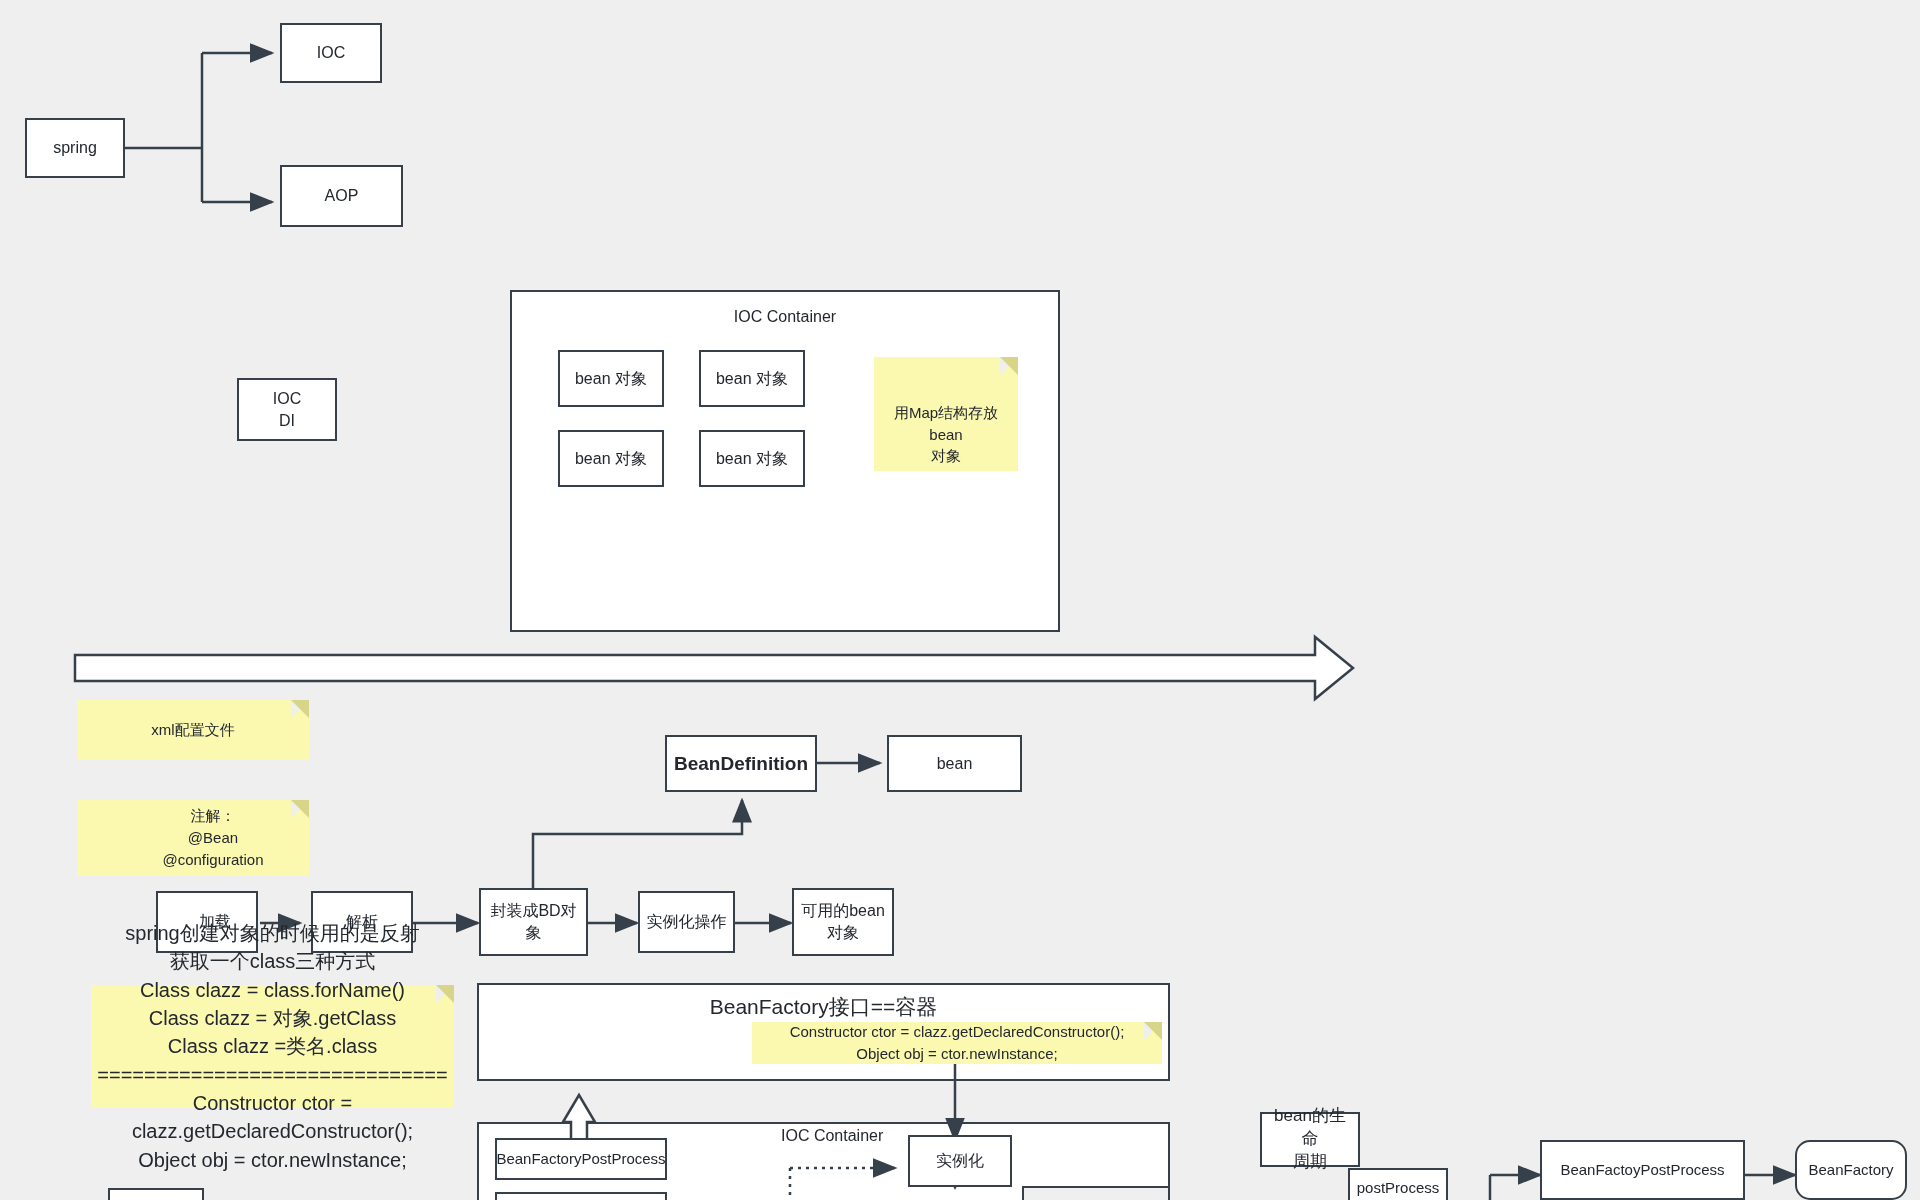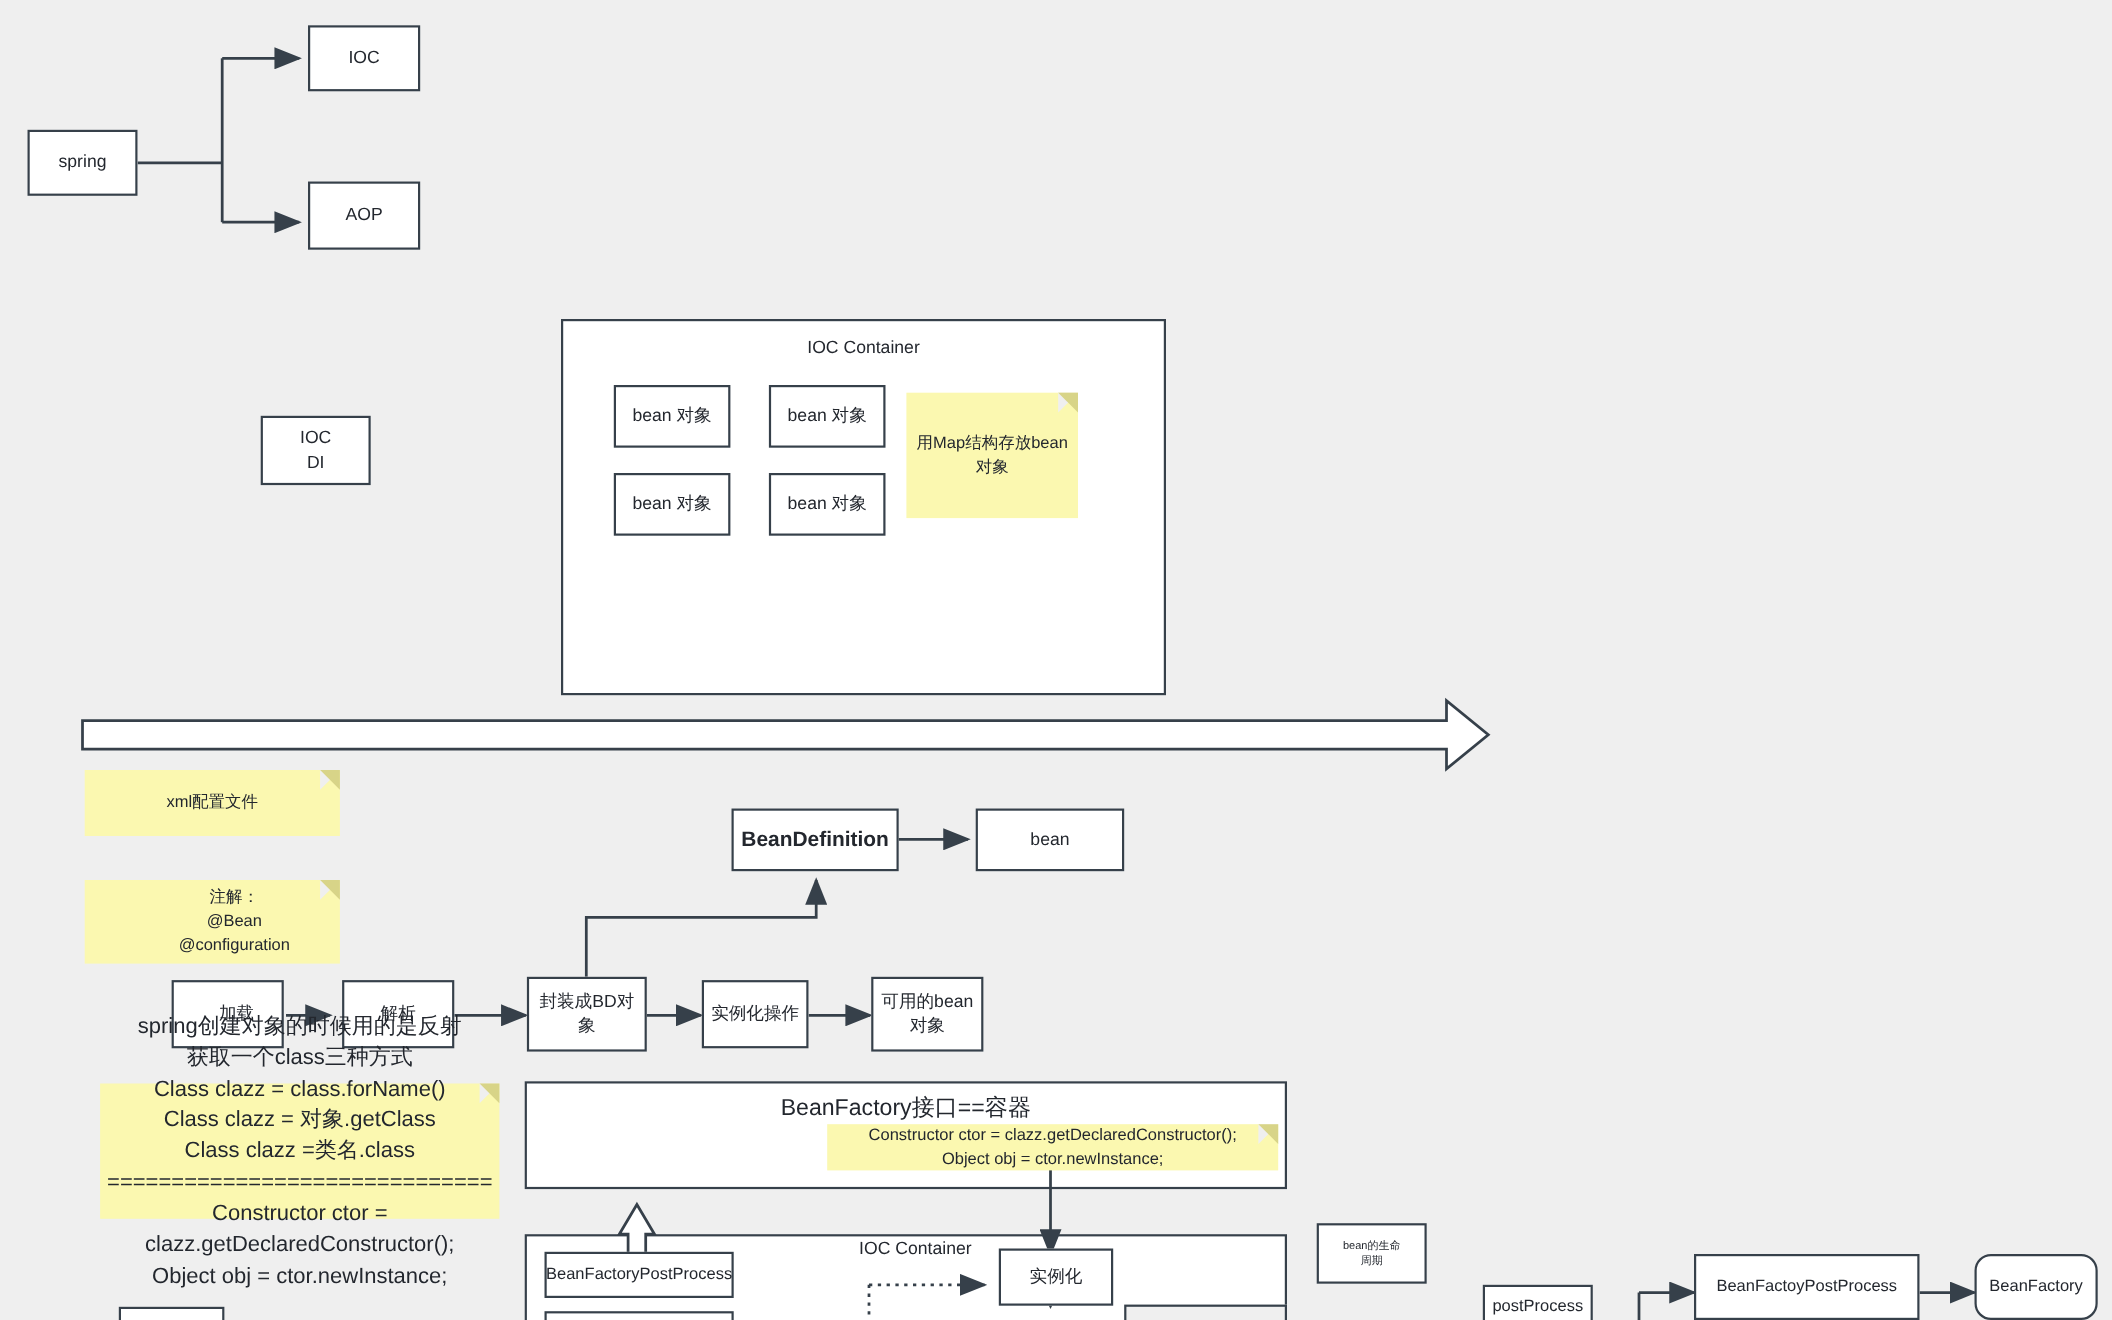--- a/index.html
+++ b/index.html
@@ -120,21 +120,21 @@
     <path d="M790,1168 L895,1168" stroke="#36404a" stroke-width="2.5" fill="none" stroke-dasharray="3,5" marker-end="url(#arrowdot)"></path>
     <path d="M790,1168 L790,1200" stroke="#36404a" stroke-width="2.5" fill="none" stroke-dasharray="3,5"></path>
   </svg>
 
   <div class="node" style="left:25px;top:118px;width:100px;height:60px;">
     <span>spring</span>
   </div>
   <div class="node" style="left:280px;top:23px;width:102px;height:60px;">
     <span>IOC</span>
   </div>
-  <div class="node" style="left:280px;top:165px;width:102px;height:62px;">
+  <div class="node" style="left:280px;top:165px;width:123px;height:62px;">
     <span>AOP</span>
   </div>
 
   <div class="node" style="left:237px;top:378px;width:100px;height:63px;">
     <span>IOC
 DI</span>
   </div>
 
   <div class="container" style="left:510px;top:290px;width:550px;height:342px;">
     <div class="container-title">IOC Container</div>
@@ -144,21 +144,21 @@
   </div>
   <div class="node" style="left:699px;top:350px;width:106px;height:57px;">
     <span>bean 对象</span>
   </div>
   <div class="node" style="left:558px;top:430px;width:106px;height:57px;">
     <span>bean 对象</span>
   </div>
   <div class="node" style="left:699px;top:430px;width:106px;height:57px;">
     <span>bean 对象</span>
   </div>
-  <div class="note" style="left:824px;top:357px;width:156px;height:114px;">
+  <div class="note" style="left:874px;top:357px;width:144px;height:114px;align-items:flex-end;">
     <span class="foldwhite"></span>
     <span class="fold"></span>
     <span>用Map结构存放bean
 对象</span>
   </div>
 
   <div class="note" style="left:77px;top:700px;width:232px;height:60px;">
     <span class="foldwhite"></span>
     <span class="fold"></span>
     <span>xml配置文件</span>
@@ -227,21 +227,21 @@
   <div class="node" style="left:495px;top:1192px;width:172px;height:42px;font-size:15px;"></div>
 
   <div class="lbl" style="left:781px;top:1127px;">
     <span>IOC Container</span>
   </div>
 
   <div class="node" style="left:908px;top:1135px;width:104px;height:52px;">
     <span>实例化</span>
   </div>
 
-  <div class="node" style="left:1197px;top:1112px;width:100px;height:55px;font-size:10px;">
+  <div class="node" style="left:1260px;top:1112px;width:100px;height:55px;font-size:17px;">
     <span>bean的生命
 周期</span>
   </div>
 
   <div class="node" style="left:1348px;top:1168px;width:100px;height:60px;font-size:15px;align-items:flex-start;padding-top:8px;">
     <span>postProcess</span>
   </div>
 
   <div class="node" style="left:1540px;top:1140px;width:205px;height:60px;font-size:15px;text-align:center;">
     <span>BeanFactoyPostProcess</span>

